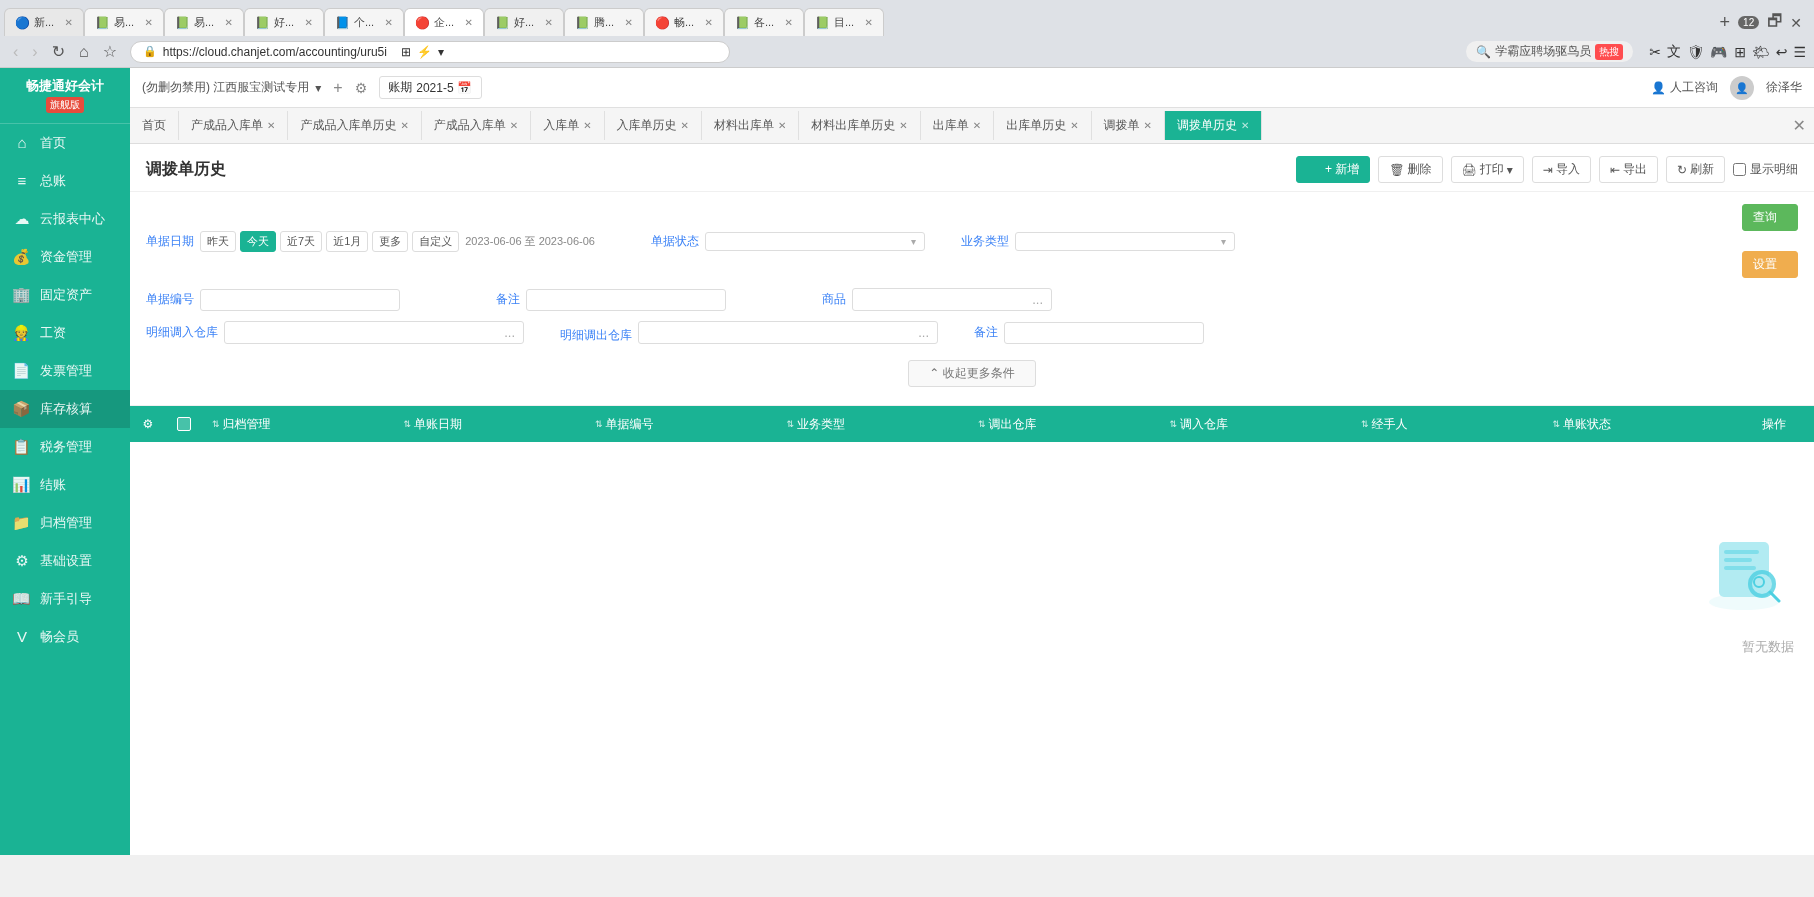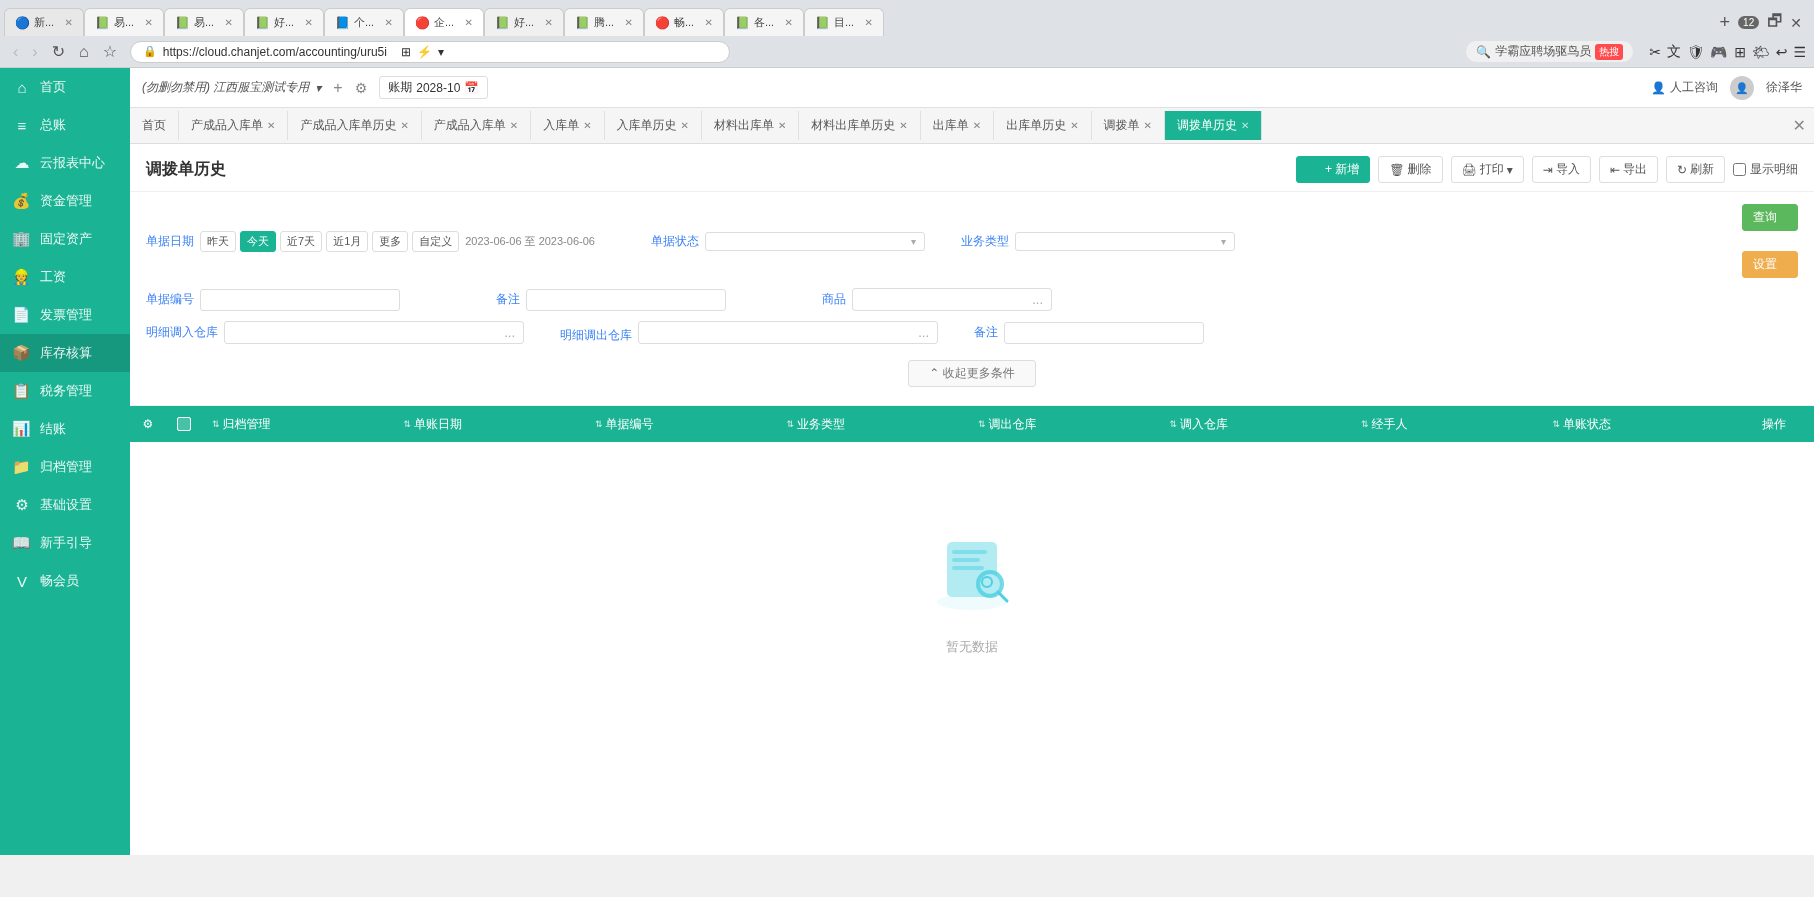--- a/index.html
+++ b/index.html
@@ -22,21 +22,21 @@
     
     .sidebar { width: 130px; background: #1ab394; flex-shrink: 0; display: flex; flex-direction: column; color: #fff; }
     .sidebar-logo { background: #1ab394; padding: 10px 8px; border-bottom: 1px solid rgba(255,255,255,0.2); text-align: center; }
     .sidebar-logo-text { font-size: 13px; font-weight: bold; color: #fff; line-height: 1.3; }
     .sidebar-logo-sub { font-size: 10px; background: #e74c3c; color: #fff; padding: 1px 4px; border-radius: 3px; display: inline-block; margin-top: 2px; }
     .sidebar-item { display: flex; align-items: center; padding: 10px 12px; cursor: pointer; gap: 8px; color: rgba(255,255,255,0.9); font-size: 13px; }
     .sidebar-item .icon { font-size: 15px; width: 20px; text-align: center; }
 
     
     .top-bar { background: #fff; border-bottom: 1px solid #e0e0e0; padding: 4px 12px; display: flex; align-items: center; gap: 12px; height: 40px; }
-    .top-bar-company { display: flex; align-items: center; gap: 6px; font-size: 12px; color: #555; font-style: italic; }
+    .top-bar-company { display: flex; align-items: center; gap: 6px; font-size: 12px; color: #555; }
     .top-bar-right { margin-left: auto; display: flex; align-items: center; gap: 12px; font-size: 12px; color: #555; }
 
     
     .tab-bar { background: #f5f5f5; border-bottom: 1px solid #ddd; display: flex; align-items: center; overflow-x: auto; min-height: 36px; }
     .content-tab { padding: 6px 12px; font-size: 12px; cursor: pointer; color: #555; white-space: nowrap; border-right: 1px solid #e0e0e0; display: flex; align-items: center; gap: 4px; }
     .content-tab.active { background: #1ab394; color: #fff; }
     .content-tab .close { font-size: 10px; color: inherit; opacity: 0.7; }
 
     
     .main-content { flex: 1; overflow-y: auto; background: #fff; padding: 0; }
@@ -66,21 +66,21 @@
     
     .table-container { padding: 0 0; }
     .table-header { background: #1ab394; display: flex; align-items: center; color: #fff; font-size: 12px; min-height: 36px; }
     .table-header .th { padding: 8px 10px; flex: 1; display: flex; align-items: center; gap: 3px; cursor: pointer; white-space: nowrap; }
     .table-header .th.settings { flex: 0 0 36px; justify-content: center; }
     .table-header .th.checkbox { flex: 0 0 36px; justify-content: center; }
     .table-header .th.operations { flex: 0 0 80px; justify-content: center; }
     .sort-icon { font-size: 9px; opacity: 0.8; }
 
     
-    .empty-state { display: flex; flex-direction: column; align-items: center; justify-content: center; padding: 80px 20px; color: #aaa; }
+    .empty-state { display: flex; flex-direction: column; align-items: flex-end; justify-content: center; padding: 80px 20px; color: #aaa; }
     .empty-icon { width: 100px; height: 100px; margin-bottom: 16px; }
 
     
     .dropdown-arrow { font-size: 10px; color: #aaa; }
 
     
     .period-btn { display: flex; align-items: center; gap: 4px; border: 1px solid #ddd; padding: 2px 8px; border-radius: 3px; cursor: pointer; font-size: 12px; }
 
     .checkbox-sq { width: 14px; height: 14px; border: 1px solid #fff; border-radius: 2px; background: rgba(255,255,255,0.2); }
 
@@ -185,20 +185,24 @@
     <span style="font-size:14px;">⊞</span>
     <span style="font-size:14px;">🌤</span>
     <span style="font-size:14px;">↩</span>
     <span style="font-size:14px;cursor:pointer;">☰</span>
   </div>
 </div>
 
 <div class="app-container">
 
   <div class="sidebar">
+    <div class="sidebar-logo">
+      <div class="sidebar-logo-text">畅捷通好会计</div>
+      <div class="sidebar-logo-sub">旗舰版</div>
+    </div>
 
     <div class="sidebar-item">
       <span class="icon">⌂</span>
       <span>首页</span>
     </div>
     <div class="sidebar-item">
       <span class="icon">≡</span>
       <span>总账</span>
     </div>
     <div class="sidebar-item">
@@ -255,21 +259,21 @@
 
     <div class="top-bar">
       <div class="top-bar-company">
         <span>(勿删勿禁用) 江西服宝测试专用</span>
         <span>▾</span>
       </div>
       <span style="font-size:16px;color:#888;cursor:pointer;">+</span>
       <span style="font-size:14px;color:#888;cursor:pointer;">⚙</span>
       <div class="period-btn">
         <span>账期</span>
-        <span>2028-10</span>
+        <span>2021-5</span>
         <span>📅</span>
       </div>
       <div class="top-bar-right">
         <span style="cursor:pointer;display:flex;align-items:center;gap:4px;">
           <span>👤</span>
           <span>人工咨询</span>
         </span>
         <span style="width:24px;height:24px;border-radius:50%;background:#ccc;display:inline-block;text-align:center;line-height:24px;font-size:11px;">👤</span>
         <span>徐泽华</span>
       </div>

